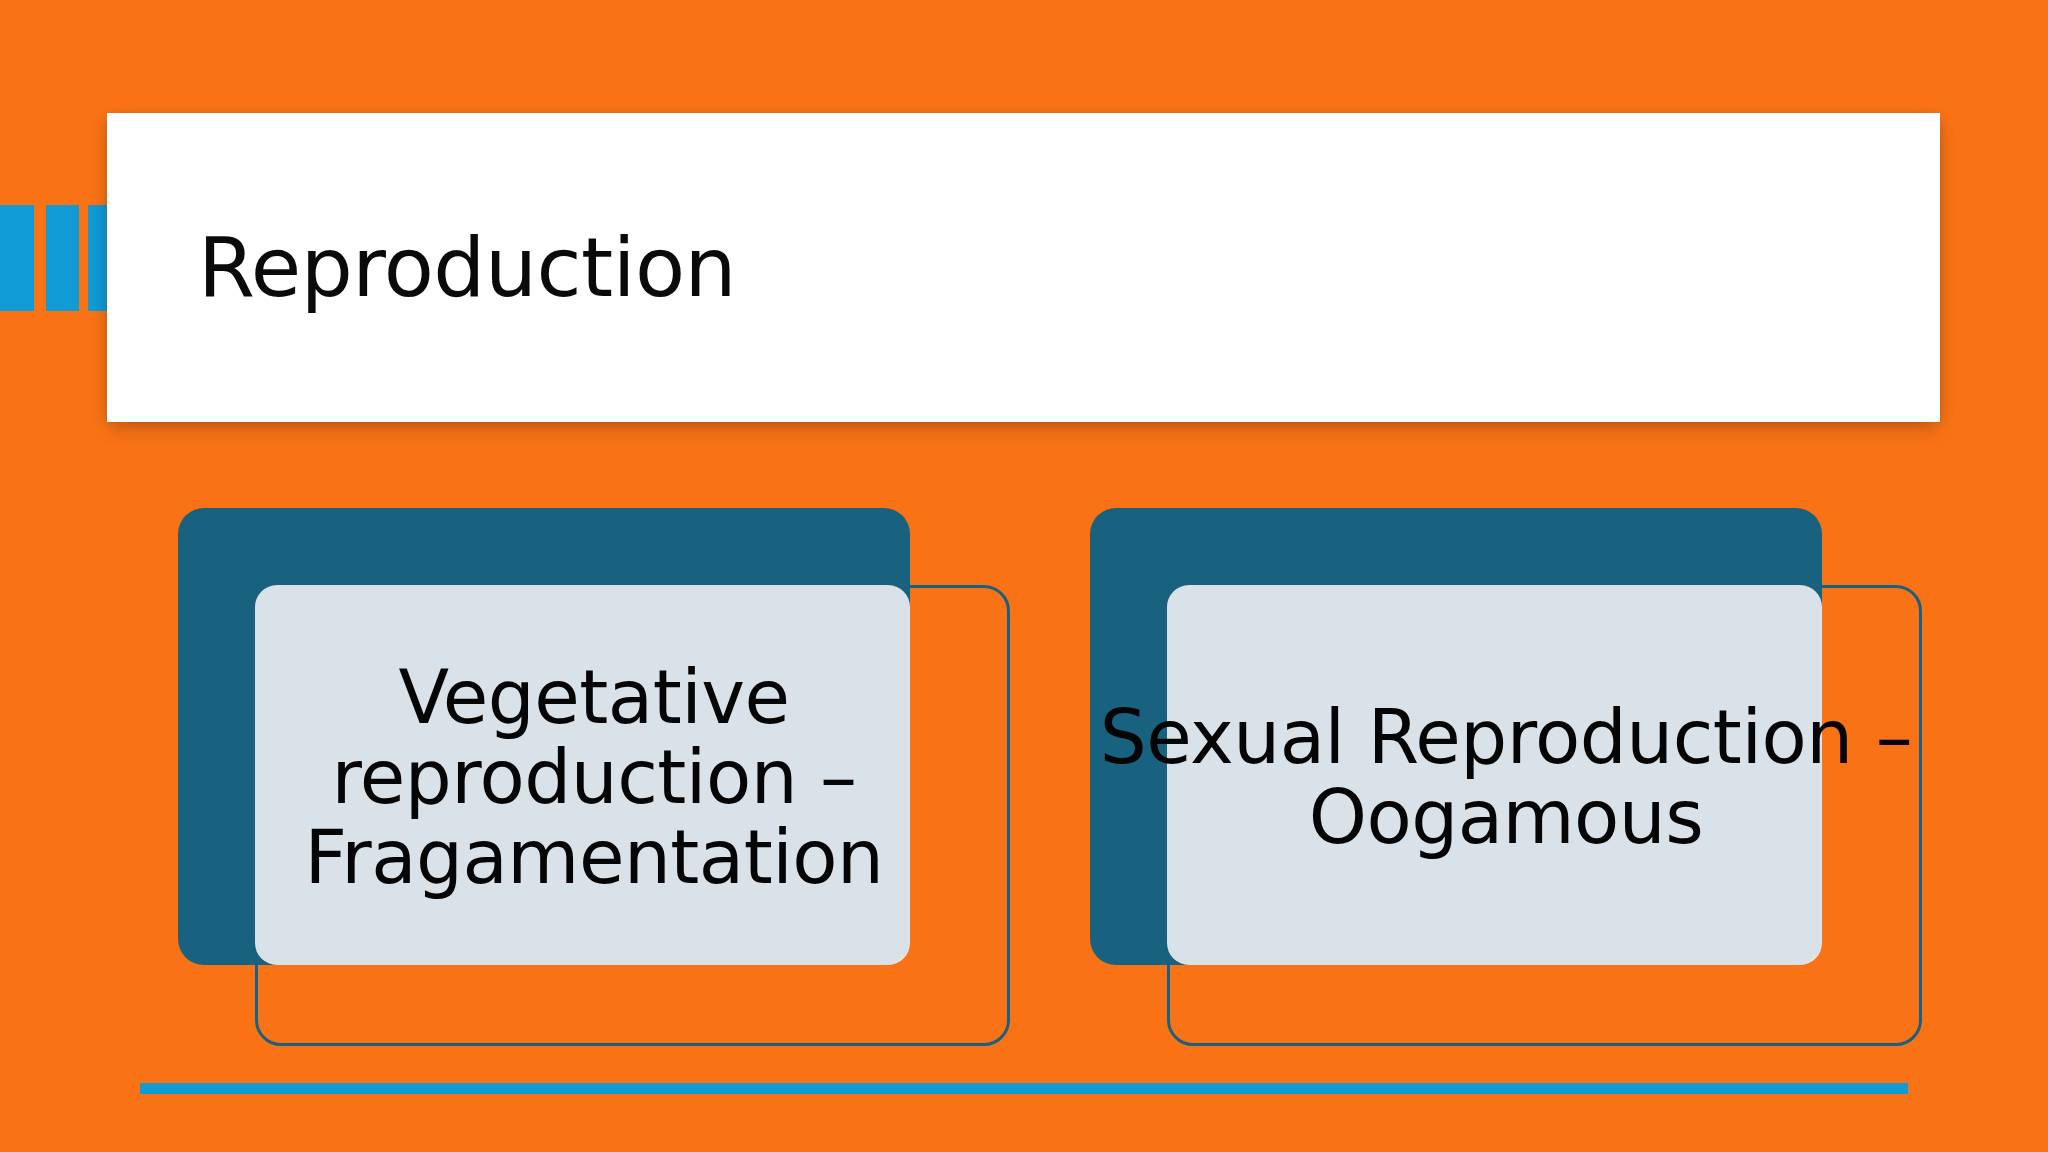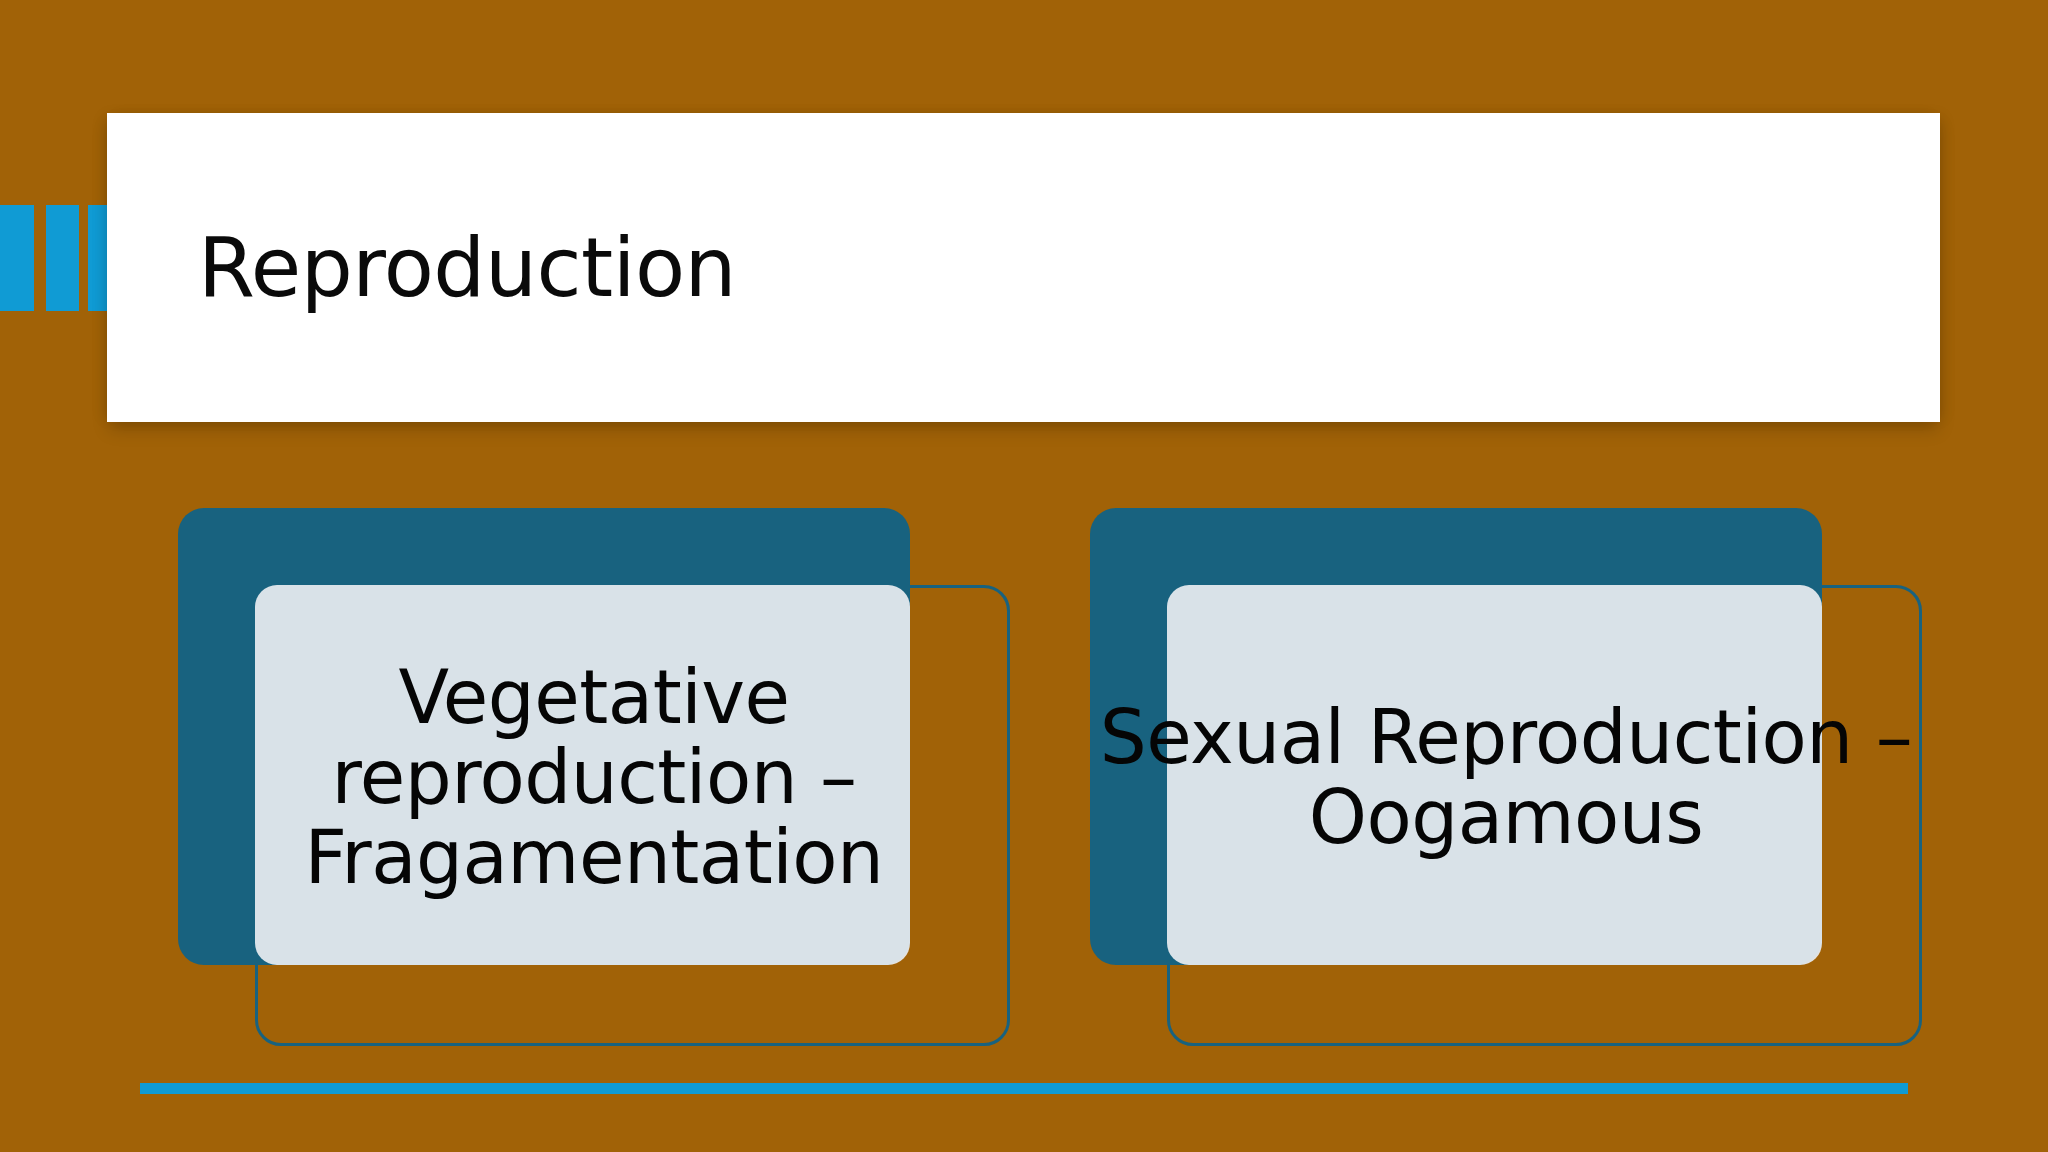--- a/index.html
+++ b/index.html
@@ -13,21 +13,21 @@
     position: relative;
     overflow: hidden;
     font-family: "DejaVu Sans", "Liberation Sans", sans-serif;
     -webkit-font-smoothing: antialiased;
   }
 
   
   .slide {
     position: absolute;
     inset: 0;
-    background: #a16207;
+    background: #f97316;
   }
 
   
   .bar-group {
     position: absolute;
     left: 0px;
     top: 205px;
     height: 106px;
     width: 112px;
   }

